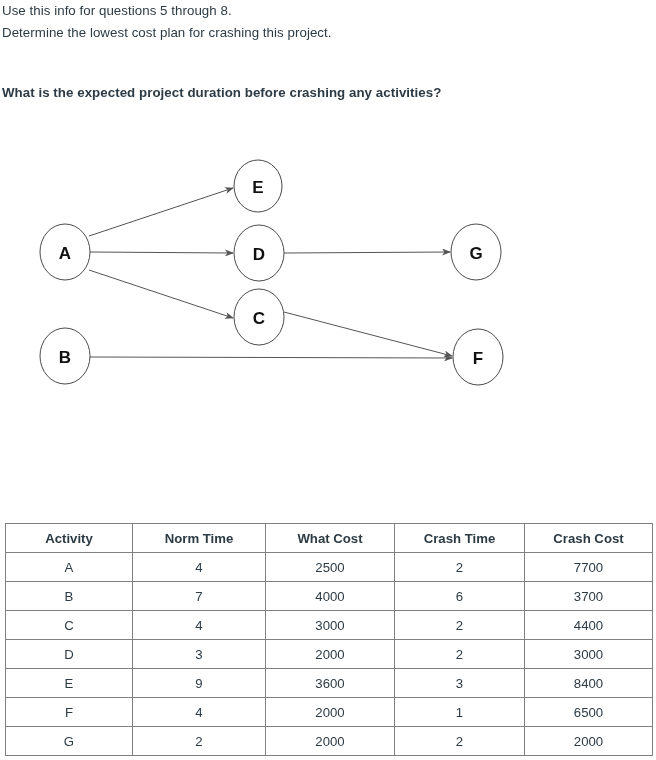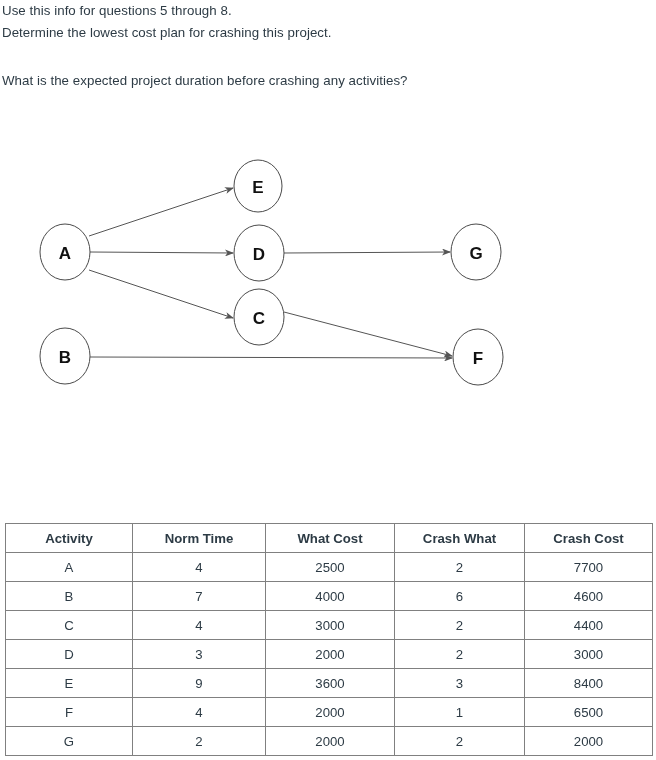--- a/index.html
+++ b/index.html
@@ -25,21 +25,21 @@
     width: 656px;
   }
   .prompt-line {
     font-size: 13.3px;
     line-height: 17px;
     color: #2d3b45;
     letter-spacing: 0.05px;
   }
   #prompt-line-0 { position: absolute; left: 2px; top: 2px; text-align: right; }
   #prompt-line-1 { position: absolute; left: 2px; top: 24px; }
-  #prompt-line-2 { position: absolute; left: 2px; top: 72px; }
+  #prompt-line-2 { position: absolute; left: 2px; top: 84px; font-weight: bold; }
 
   
   #network-diagram {
     position: absolute;
     left: 0;
     top: 140;
     top: 140px;
     width: 656px;
     height: 270px;
   }
@@ -157,38 +157,38 @@
       <col class="col-normtime">
       <col class="col-normcost">
     <col class="col-crashtime">
       <col class="col-crashcost">
   </colgroup>
   <thead>
     <tr>
       <th>Activity</th>
       <th>Norm Time</th>
       <th>What Cost</th>
-      <th>Crash What</th>
+      <th>Crash Time</th>
       <th>Crash Cost</th>
     </tr>
   </thead>
   <tbody id="crash-table-body">
       <tr>
         <td>A</td>
         <td>4</td>
         <td>2500</td>
         <td>2</td>
         <td>7700</td>
       </tr>
       <tr>
         <td>B</td>
         <td>7</td>
         <td>4000</td>
         <td>6</td>
-        <td>4600</td>
+        <td>3700</td>
       </tr>
       <tr>
         <td>C</td>
         <td>4</td>
         <td>3000</td>
         <td>2</td>
         <td>4400</td>
       </tr>
       <tr>
         <td>D</td>

